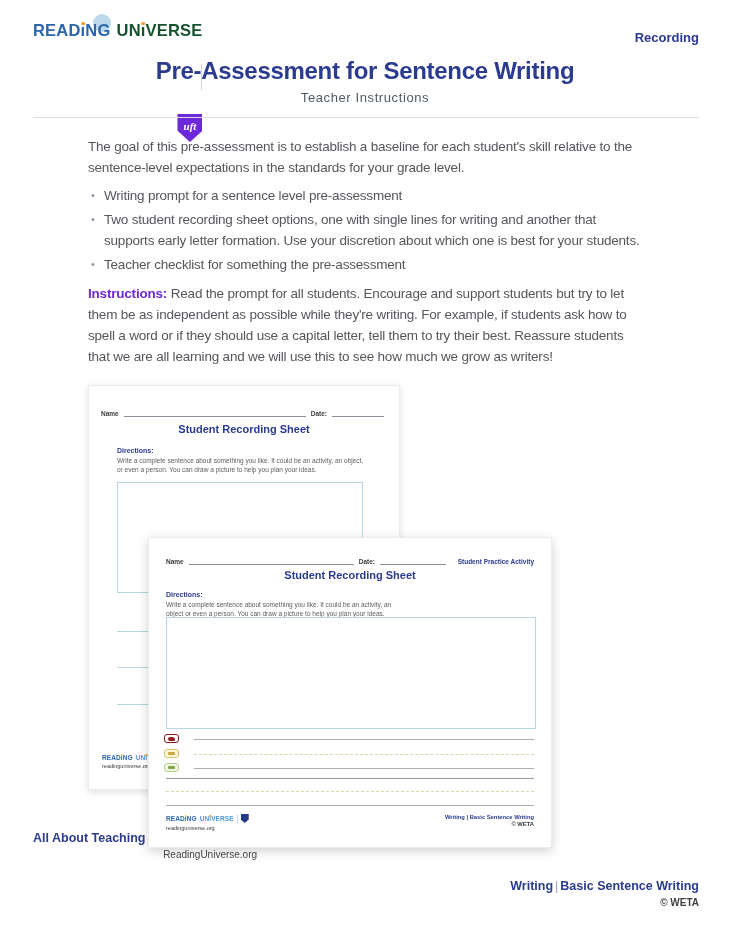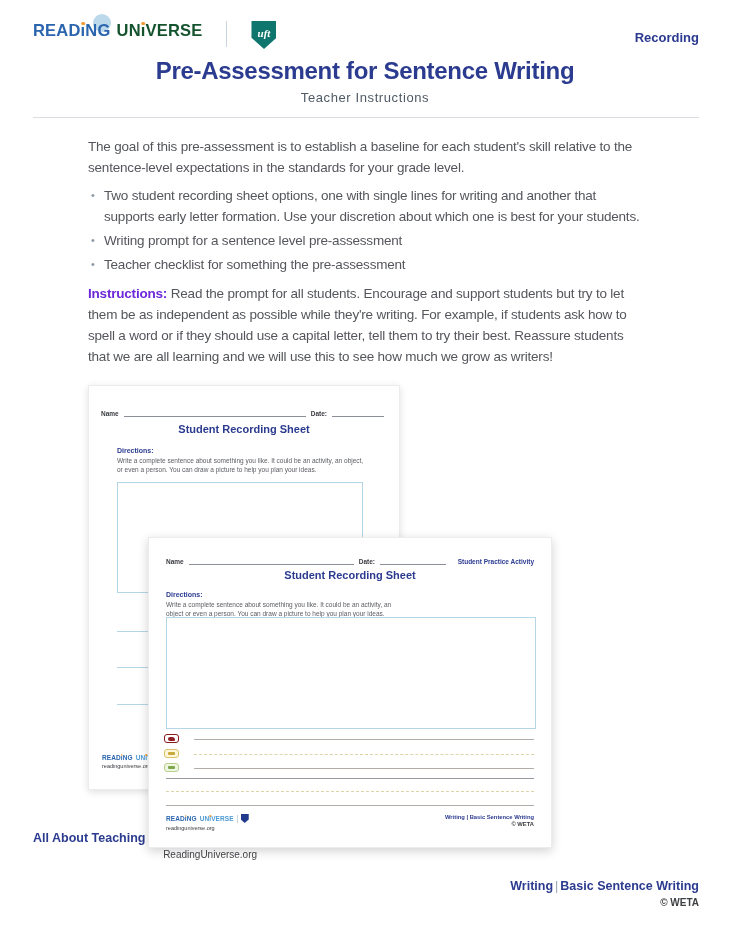--- a/index.html
+++ b/index.html
@@ -7,39 +7,39 @@
   body {
     position:relative;
     background:#ffffff;
     font-family:"Liberation Sans", sans-serif;
     overflow:hidden;
   }
 
   
   .header-left{
     position:absolute; left:33px; top:21px;
-    display:flex; align-items:flex-start; gap:24px;
+    display:flex; align-items:flex-end; gap:24px;flex-direction:column;
   }
   .brand{ position:relative; display:flex; gap:6px; align-items:baseline;
     font-weight:bold; font-size:16.5px; letter-spacing:.2px; }
   .brand .p1{ color:#2a65ad; position:relative; z-index:1; }
   .brand .p2{ color:#14532d; position:relative; z-index:1; }
   .logo-planet{
     position:absolute; left:60px; top:-7px; width:18px; height:18px;
     border-radius:50%; background:#bcd9ec; z-index:0;
   }
   .di{ position:relative; display:inline-block; font-style:normal; }
   .di .d{
     position:absolute; left:50%; transform:translateX(-50%);
     top:.04em; width:.22em; height:.22em; border-radius:50%;
     background:#f49b33;
   }
   .logo-divider{ width:1px; height:26px; background:#c9d4de; }
   .uft-shield{
-    width:25px; height:28px; background:#0f766e;
+    width:25px; height:28px; background:#6d28d9;
     clip-path:polygon(0 0,100% 0,100% 60%,50% 100%,0 60%);
     display:flex; align-items:center; justify-content:center;
   }
   .uft-shield .uft-text{
     color:#ffffff; font-family:"Liberation Serif", serif;
     font-style:italic; font-weight:bold; font-size:11px; margin-top:-4px;
   }
   .assessment-label{
     position:absolute; right:31px; top:30px;
     font-size:13px; font-weight:bold; color:#2b3990;
@@ -153,22 +153,22 @@
 </div>
 <div class="assessment-label">Recording</div>
 
 <div class="page-title">Pre-Assessment for Sentence Writing</div>
 <div class="page-subtitle">Teacher Instructions</div>
 <div class="title-rule"></div>
 
 <div class="body-copy">
   <p>The goal of this pre-assessment is to establish a baseline for each student's skill relative to the sentence-level expectations in the standards for your grade level.</p>
   <ul>
+    <li>Writing prompt for a sentence level pre-assessment</li>
     <li>Two student recording sheet options, one with single lines for writing and another that supports early letter formation. Use your discretion about which one is best for your students.</li>
-    <li>Writing prompt for a sentence level pre-assessment</li>
     <li>Teacher checklist for something the pre-assessment</li>
   </ul>
   <p><span class="inst-label">Instructions:</span> <span>Read the prompt for all students. Encourage and support students but try to let them be as independent as possible while they're writing. For example, if students ask how to spell a word or if they should use a capital letter, tell them to try their best. Reassure students that we are all learning and we will use this to see how much we grow as writers!</span></p>
 </div>
 
 <div class="sheet sheet-back">
   <div class="nd-row" style="left:12px; right:15px; top:24px;">
     <span>Name</span>
     <span class="nd-line" style="flex:1 1 auto;"></span>
     <span>Date:</span>

